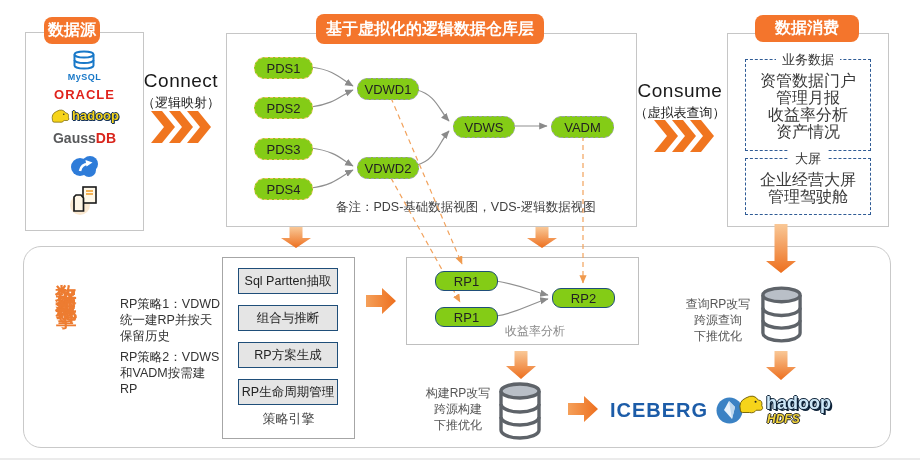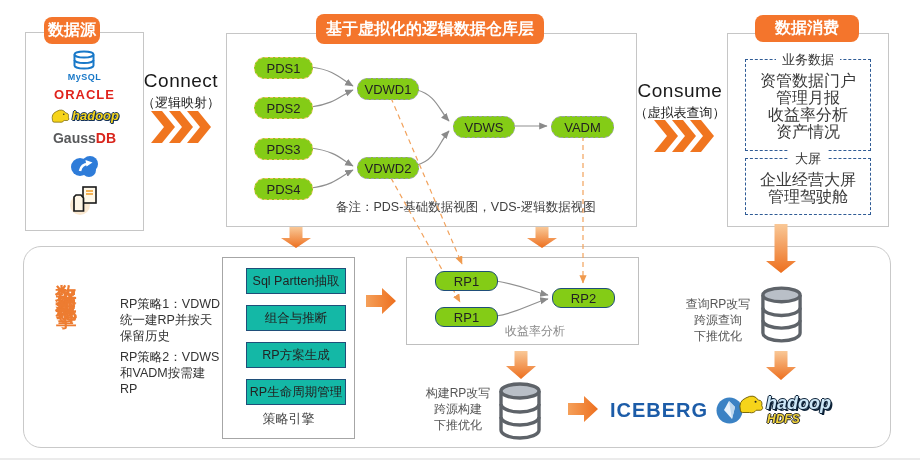--- a/index.html
+++ b/index.html
@@ -14,31 +14,31 @@
   .pill.mid{border:1.5px dashed #9aa0a6;}
   .pill.rp{border:1.5px solid #1f4e79;border-radius:9px;}
   .flow-label{position:absolute;text-align:center;color:#1a1a1a;}
   .flow-label .t{font-size:19px;letter-spacing:.5px;}
   .flow-label .s{font-size:13px;color:#222;margin-top:2px;}
   .dashed-group{position:absolute;border:1px dashed #2f5b95;}
   .dashed-group .gtitle{position:absolute;top:-9px;left:50%;transform:translateX(-50%);
         background:#fff;padding:0 6px;font-size:13px;color:#333;white-space:nowrap;}
   .gitems{padding-top:12px;text-align:center;font-size:16px;color:#3a3a3a;line-height:17px;}
   .step-btn{position:absolute;left:15px;width:98px;height:24px;border:1.5px solid #1f4e79;
-        background:#14b8a6;display:flex;align-items:center;justify-content:center;
-        font-size:12.5px;color:#222;margin-left:8px;}
+        background:#e5e5e5;display:flex;align-items:center;justify-content:center;
+        font-size:12.5px;color:#222;}
   .cap{position:absolute;text-align:center;font-size:12px;color:#555;line-height:16px;}
   .vtitle{position:absolute;writing-mode:vertical-rl;text-orientation:upright;
         color:#ed7c31;font-size:21px;font-weight:600;letter-spacing:4px;}
   .logo-row{display:flex;align-items:center;justify-content:center;gap:2px;}
   .oracle{color:#e0231c;font-weight:bold;font-size:13px;letter-spacing:1px;}
   .gauss{color:#58595b;font-size:14px;font-weight:600;}
   .gaussdb{color:#d9251c;font-size:14px;font-weight:bold;}
   .mysql-t{color:#1878c8;font-weight:bold;font-size:9px;letter-spacing:.5px;}
-  .hadoop-text{font-style:italic;font-weight:bold;color:#f6d41a;font-size:13px;
+  .hadoop-text{font-weight:bold;color:#f6d41a;font-size:13px;
         text-shadow:-1px 0 #14325a,1px 0 #14325a,0 -1px #14325a,0 1px #14325a,1px 1px #14325a;}
   .hadoop-text.big{font-size:18px;color:#cde7f7;
         text-shadow:-1px 0 #0d2238,1px 0 #0d2238,0 -1px #0d2238,0 1px #0d2238,2px 2px #0d2238;}
   .hdfs-text{font-style:italic;font-weight:bold;font-size:12px;color:#f2d53c;
         text-shadow:-1px 0 #333,1px 0 #333,0 -1px #333,0 1px #333;}
   .iceberg-text{color:#1c5ca8;font-weight:bold;font-size:20px;letter-spacing:1px;}
   .note{position:absolute;font-size:12.5px;color:#404040;}
   .gray-lbl{position:absolute;font-size:12px;color:#8a8a8a;}
   svg{display:block;}
   #overlay{position:absolute;left:0;top:0;z-index:1;pointer-events:none;}

